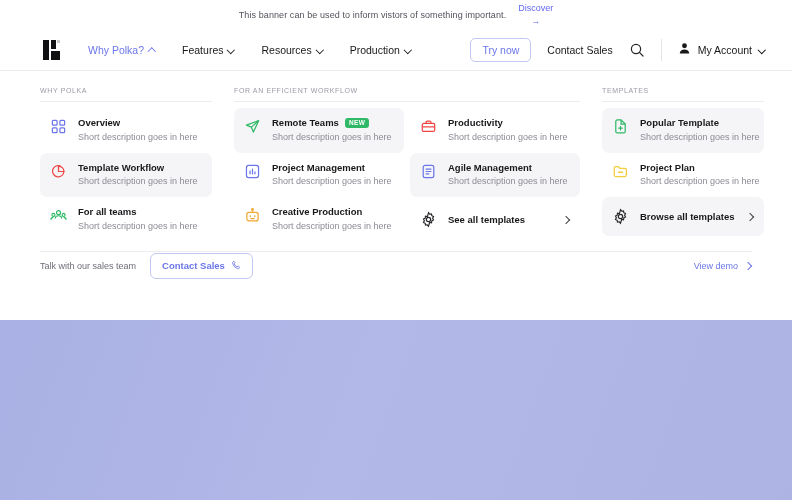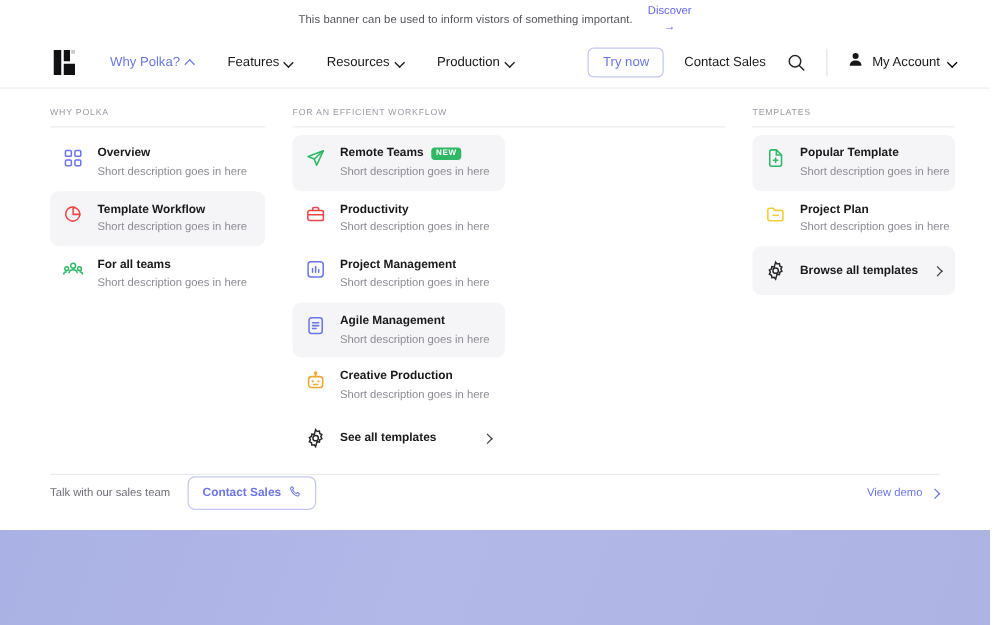--- a/index.html
+++ b/index.html
@@ -80,21 +80,21 @@
   .col-workflow { width: 346px; flex:0 0 346px; }
   .col-templates { width: 162px; flex:0 0 162px; }
 
   .col-title {
     font-size: 7px; letter-spacing: .09em; color:#9a9aa4;
     text-transform: uppercase; font-weight: 400;
     padding-bottom: 7px; border-bottom:1px solid #ececf0;
     margin-bottom: 6px;
   }
 
-  .cards { display:flex; flex-wrap: wrap; flex-direction: column; }
+  .cards { display:flex; flex-wrap: wrap; }
   .col-workflow .cards { gap: 0 6px; }
 
   .card {
     display:flex; align-items:flex-start; gap:11px;
     padding: 9px 10px;
     border-radius: 7px;
     cursor:pointer;
     width: 100%;
   }
   .col-workflow .card { width: 170px; }

